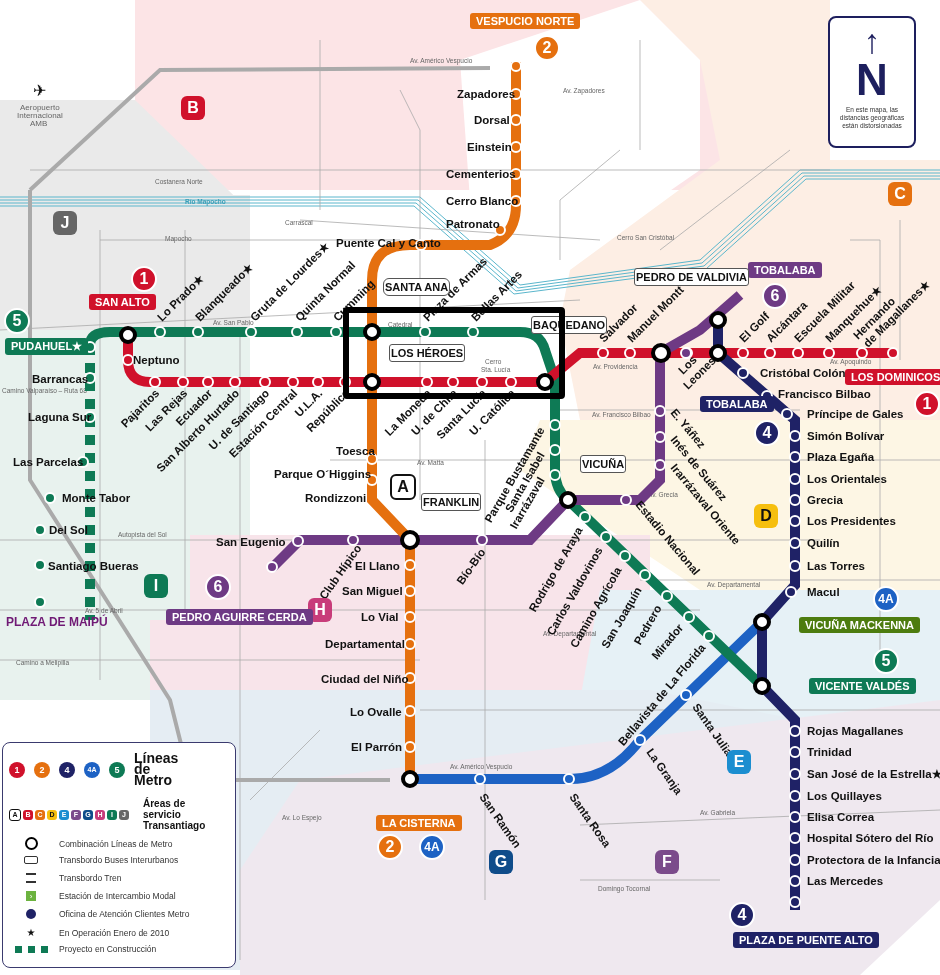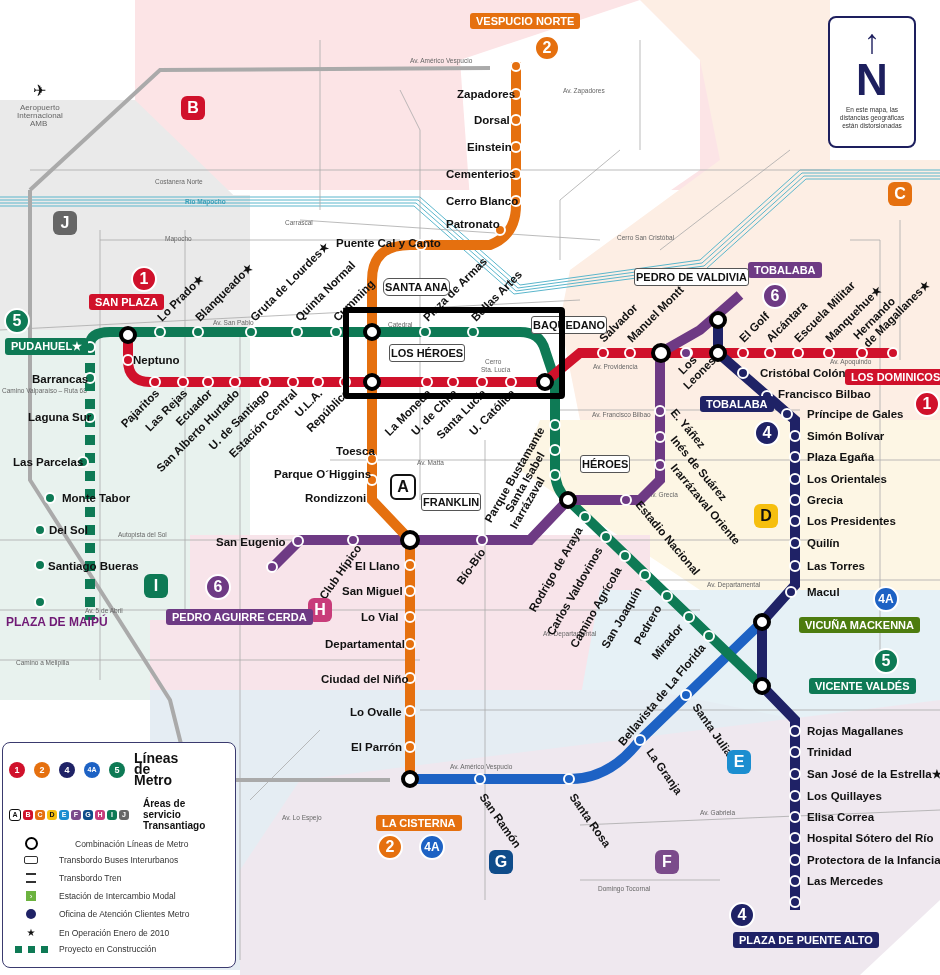--- a/index.html
+++ b/index.html
@@ -390,38 +390,38 @@
 <div class="circ" style="left:914px;top:391px;background:#d0112b;">1</div>
 <div class="circ" style="left:754px;top:420px;background:#1f2266;">4</div>
 <div class="circ" style="left:873px;top:586px;background:#1d62c4;font-size:12px;">4A</div>
 <div class="circ" style="left:873px;top:648px;background:#0e7a55;">5</div>
 <div class="circ" style="left:205px;top:574px;background:#6e3a84;">6</div>
 <div class="circ" style="left:377px;top:834px;background:#e5700f;">2</div>
 <div class="circ" style="left:419px;top:834px;background:#1d62c4;font-size:12px;">4A</div>
 <div class="circ" style="left:729px;top:902px;background:#1f2266;">4</div>
 
 <div class="tag" style="left:470px;top:13px;background:#e5700f;">VESPUCIO NORTE</div>
-<div class="tag" style="left:89px;top:294px;background:#d0112b;">SAN PLAZA</div>
+<div class="tag" style="left:89px;top:294px;background:#d0112b;">SAN ALTO</div>
 <div class="tag" style="left:5px;top:338px;background:#0e7a55;">PUDAHUEL★</div>
 <div class="tag" style="left:748px;top:262px;background:#6e3a84;">TOBALABA</div>
 <div class="tag" style="left:845px;top:369px;background:#d0112b;">LOS DOMINICOS</div>
 <div class="tag" style="left:700px;top:396px;background:#1f2266;">TOBALABA</div>
 <div class="tag" style="left:799px;top:617px;background:#4d7c0f;">VICUÑA MACKENNA</div>
 <div class="tag" style="left:809px;top:678px;background:#0e7a55;">VICENTE VALDÉS</div>
 <div class="tag" style="left:166px;top:609px;background:#6e3a84;">PEDRO AGUIRRE CERDA</div>
 <div class="tag" style="left:0px;top:613px;background:transparent;color:#701a75;font-size:12px;">PLAZA DE MAIPÚ</div>
 <div class="tag" style="left:376px;top:815px;background:#e5700f;">LA CISTERNA</div>
 <div class="tag" style="left:733px;top:932px;background:#1f2266;">PLAZA DE PUENTE ALTO</div>
 
 <div class="wtag" style="left:383px;top:278px;border-radius:6px;">SANTA ANA</div>
 <div class="wtag" style="left:389px;top:344px;">LOS HÉROES</div>
 <div class="wtag" style="left:531px;top:316px;">BAQUEDANO</div>
 <div class="wtag" style="left:634px;top:268px;">PEDRO DE VALDIVIA</div>
 <div class="wtag" style="left:421px;top:493px;">FRANKLIN</div>
-<div class="wtag" style="left:580px;top:455px;">HÉROES</div>
+<div class="wtag" style="left:580px;top:455px;">VICUÑA</div>
 
 <div id="highlight"></div>
 
 <div id="legend">
   <div class="lg-row" style="top:10px;left:6px;">
     <span class="sm" style="background:#d0112b">1</span>
     <span class="sm" style="background:#e5700f">2</span>
     <span class="sm" style="background:#1f2266">4</span>
     <span class="sm" style="background:#1d62c4;font-size:7px">4A</span>
     <span class="sm" style="background:#0e7a55">5</span>
@@ -433,21 +433,21 @@
     <span class="sa" style="background:#e5700f">C</span>
     <span class="sa" style="background:#f6bf0e;color:#111">D</span>
     <span class="sa" style="background:#1b8ed0">E</span>
     <span class="sa" style="background:#7b4b8b">F</span>
     <span class="sa" style="background:#0f4c8a">G</span>
     <span class="sa" style="background:#c83c7a">H</span>
     <span class="sa" style="background:#0e7a55">I</span>
     <span class="sa" style="background:#666;margin-right:14px">J</span>
     <span style="font-weight:bold;font-size:10px;color:#111;width:70px;line-height:11px">Áreas de servicio Transantiago</span>
   </div>
-  <div class="lg-row" style="top:94px;gap:16px;">
+  <div class="lg-row" style="top:94px;">
     <span class="lg-sym">
         <span style="width:9px;height:9px;border:2.5px solid #000;border-radius:50%;display:inline-block"></span>
       </span>
     <span>Combinación Líneas de Metro</span>
   </div>
   <div class="lg-row" style="top:112px;">
     <span class="lg-sym">
         <span style="width:12px;height:6px;border:1.5px solid #333;border-radius:2px;display:inline-block"></span>
       </span>
     <span>Transbordo Buses Interurbanos</span>

